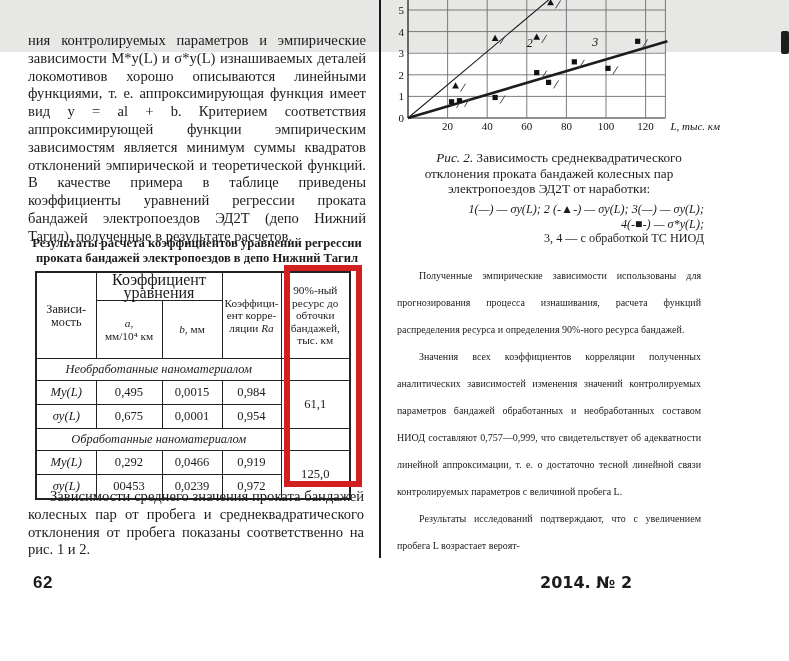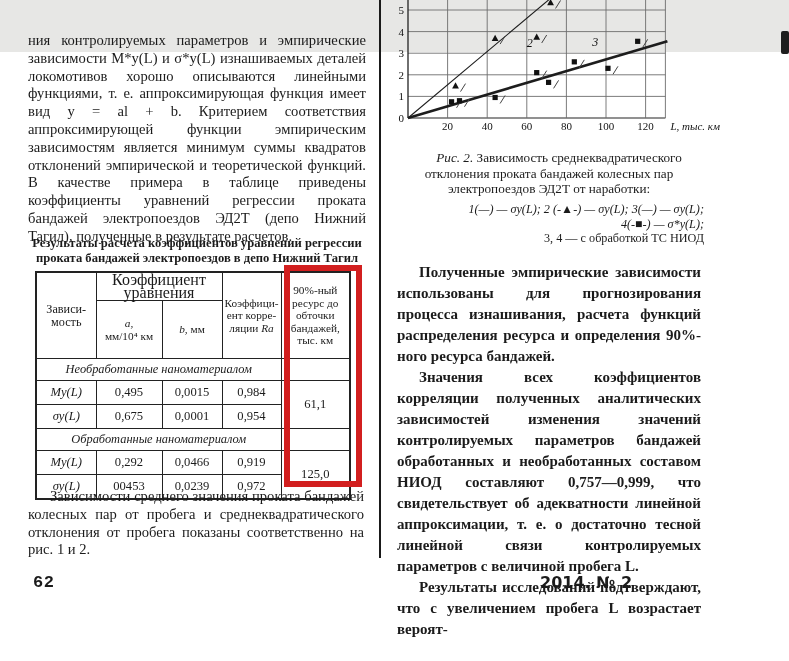--- a/index.html
+++ b/index.html
@@ -24,32 +24,32 @@
   th.hdr{font-size:11.3px;line-height:12.6px;white-space:pre-line;}
   .c1{width:60px;} .c2{width:66px;} .c3{width:60px;} .c4{width:59px;} .c5{width:69px;}
   td.section{font-style:italic;font-size:12.4px;height:19px;}
   td.dep{font-style:italic;}
   td.data{height:21px;}
   .sym{font-style:italic;}
   .red-box{position:absolute;left:284px;top:265px;width:66px;height:210px;
            border:6px solid #d21f1f;z-index:5;}
 
   .para2{position:absolute;left:28px;top:488px;width:336px;}
-  .footer-left{position:absolute;left:33px;top:573px;font-family:Liberation Mono, monospace;
+  .footer-left{position:absolute;left:33px;top:573px;font-family:Liberation Sans, sans-serif;
                font-weight:bold;font-size:17px;letter-spacing:0.5px;}
   .footer-right{position:absolute;left:540px;top:573px;width:160px;text-align:left;
                font-family:"DejaVu Sans",sans-serif;font-weight:bold;font-size:16px;}
 
   .fig-caption{position:absolute;left:396px;top:150px;width:306px;text-align:center;
                font-size:13.2px;line-height:15.6px;}
   .fig-caption .lbl{font-style:italic;margin-left:20px;}
   .fig-legend{position:absolute;left:392px;top:202px;width:312px;text-align:right;
               font-size:12.2px;line-height:14.6px;}
   .rc-text{position:absolute;left:397px;top:262px;width:304px;}
-  .rc-text .para{font-size:15px;line-height:21px;font-weight:bold;}
+  .rc-text .para{font-size:10px;line-height:27px;}
   svg.chart{position:absolute;left:390px;top:0;}
 </style>
 </head>
 <body>
 
 <div class="scan-band"></div>
 <div class="scan-blob"></div>
 <div class="col-divider"></div>
 
 <div class="left-col">

